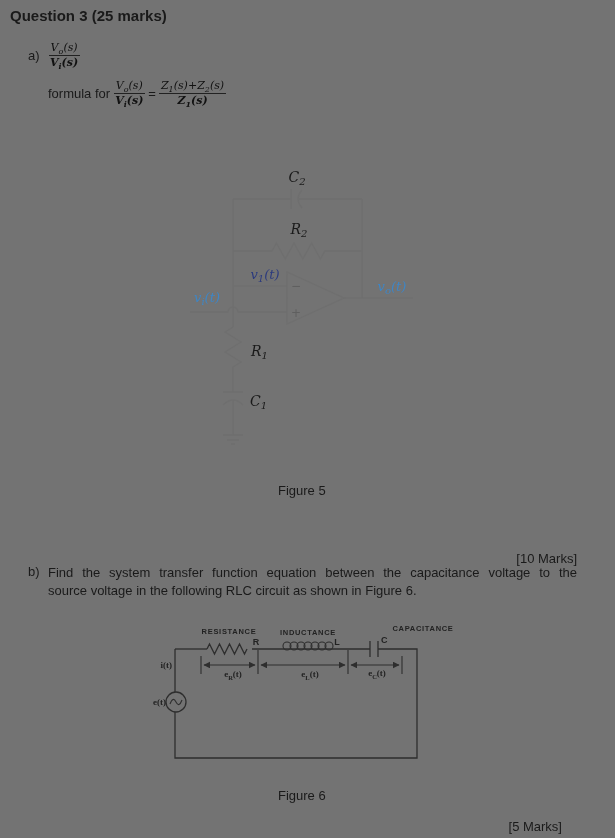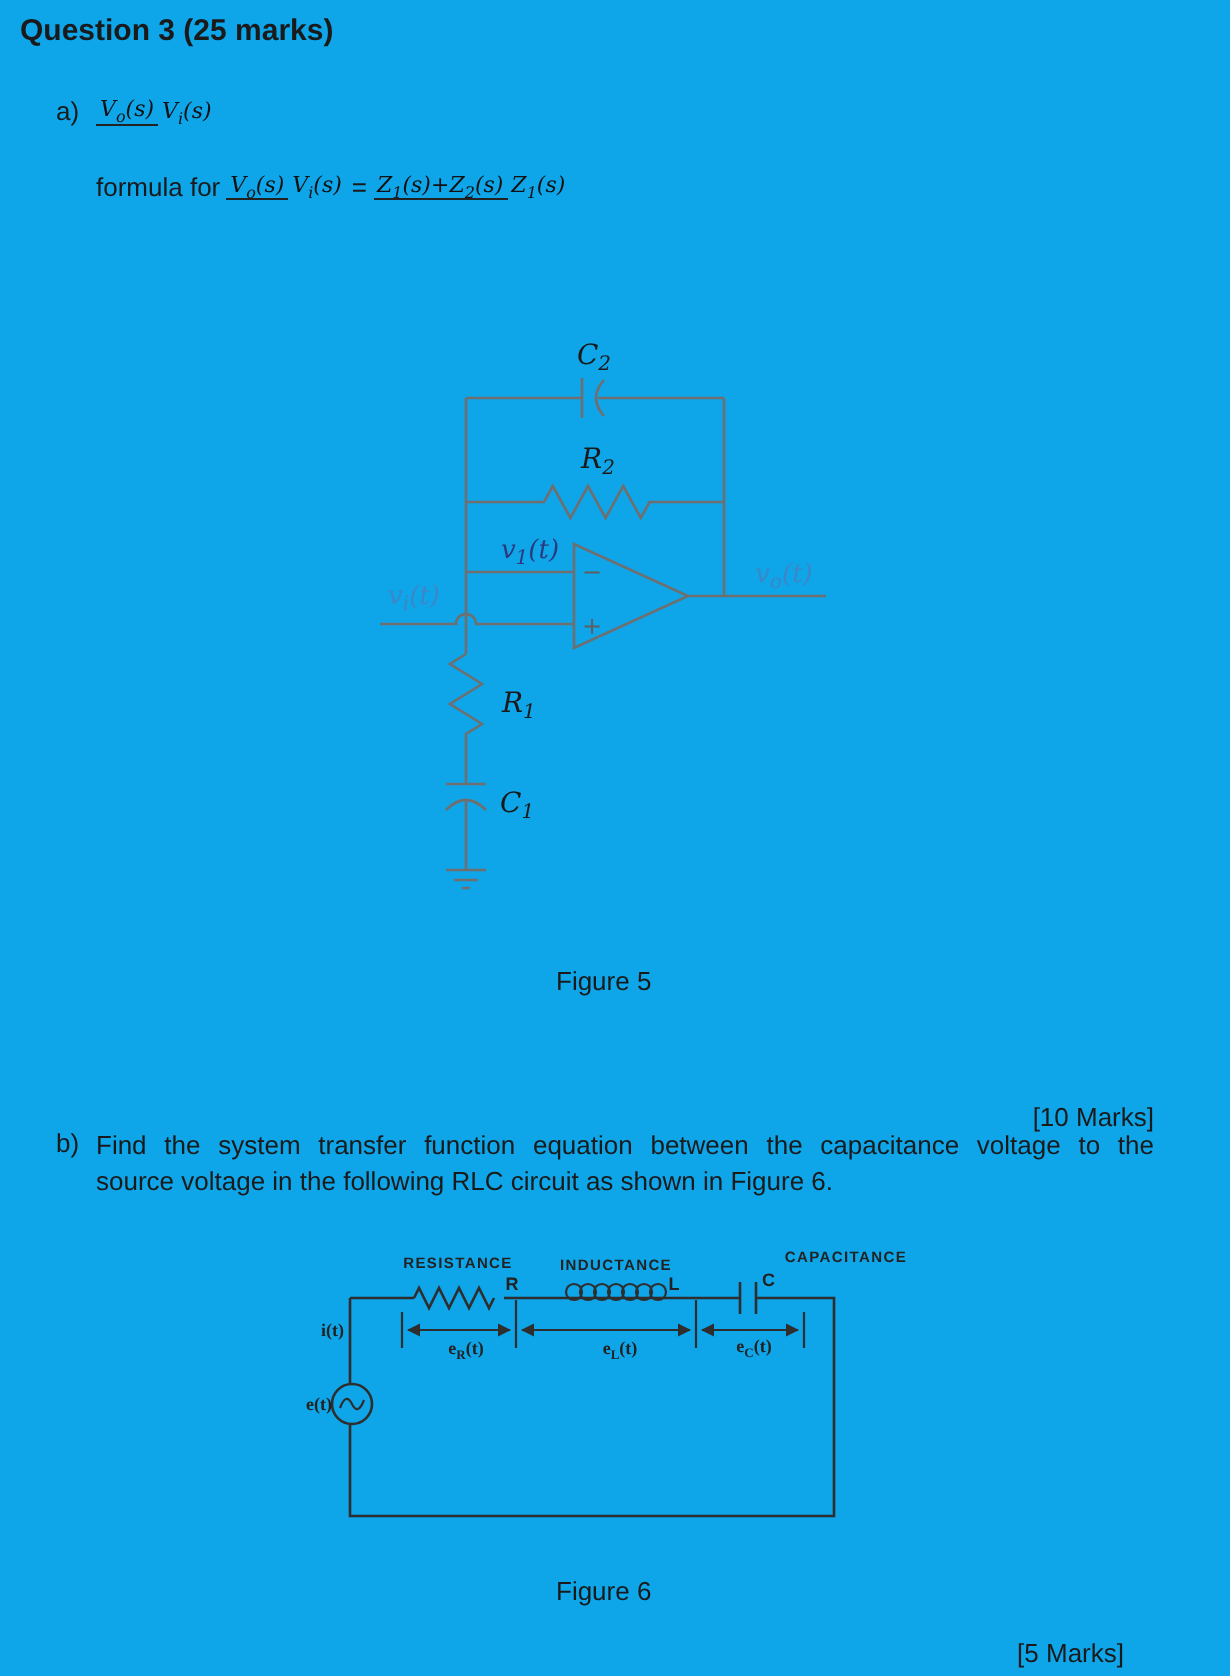--- a/index.html
+++ b/index.html
@@ -1,28 +1,28 @@
 <!DOCTYPE html>
 <html><head>
 <meta charset="utf-8">
 <style>
   html,body{margin:0;padding:0;background:#fff;}
-  #page{position:relative;width:615px;height:838px;background:#0ea5e9;overflow:hidden;
+  #page{position:relative;width:615px;height:838px;background:#737373;overflow:hidden;
         font-family:"Liberation Sans",sans-serif;color:#1a1a1a;}
   .abs{position:absolute;}
   #q-title{left:10px;top:7px;font-size:15px;font-weight:bold;}
   
   #a-label{left:28px;top:48px;font-size:13px;}
   #a-line1{left:48px;top:40px;width:529px;font-size:13px;line-height:30px;
            text-align:justify;text-align-last:justify;}
   #a-line2{left:48px;top:76px;height:34px;display:flex;align-items:center;gap:3px;font-size:13px;}
-  .frac{display:inline-flex;flex-direction:row;align-items:center;vertical-align:middle;
+  .frac{display:inline-flex;flex-direction:column;align-items:center;vertical-align:middle;
         font-family:"DejaVu Serif",serif;font-style:italic;font-size:11px;line-height:1.25;color:#111;}
   .fr-num{border-bottom:1px solid #222;padding:0 2px;}
-  .fr-den{padding:0 2px;}
+  .fr-den{padding:0 2px;font-weight:bold;}
   .msub{font-size:8px;position:relative;top:3px;font-style:italic;}
   
   #b-label{left:28px;top:564px;font-size:13px;}
   #b-line1{left:48px;top:564px;width:529px;font-size:13px;line-height:18px;
            text-align:justify;text-align-last:justify;}
   #b-line2{left:48px;top:582px;width:529px;font-size:13px;line-height:18px;}
   
   #fig5-caption{left:278px;top:483px;font-size:13px;}
   #marks10{right:38px;top:551px;font-size:13px;}
   #fig6-caption{left:278px;top:788px;font-size:13px;}

